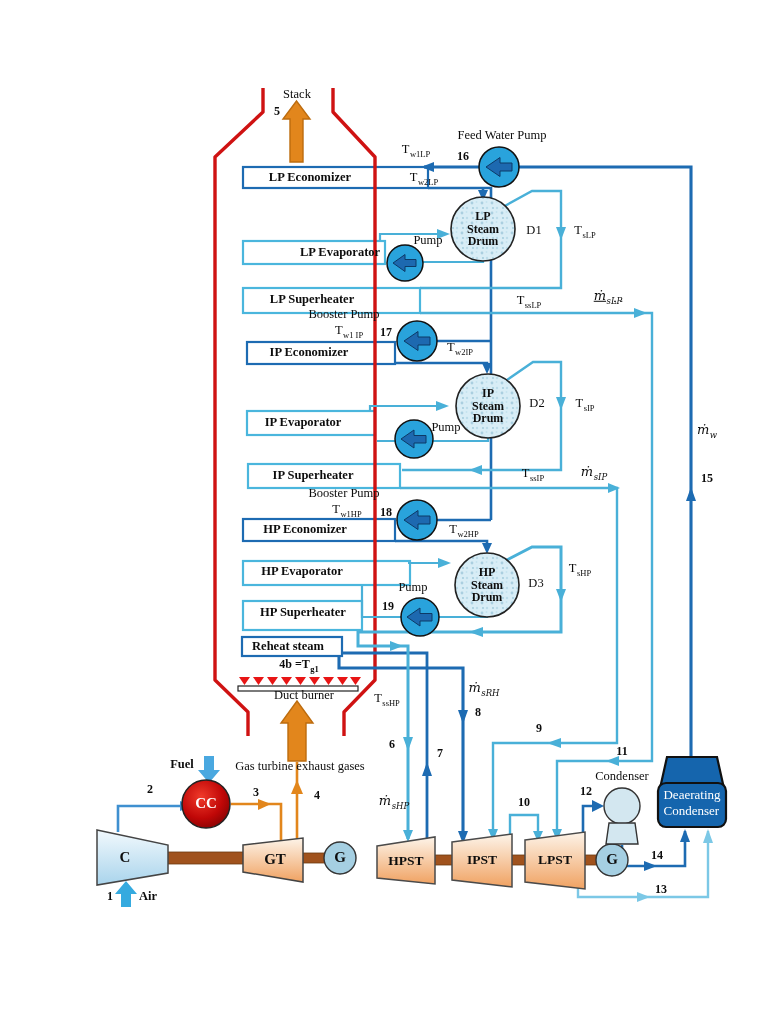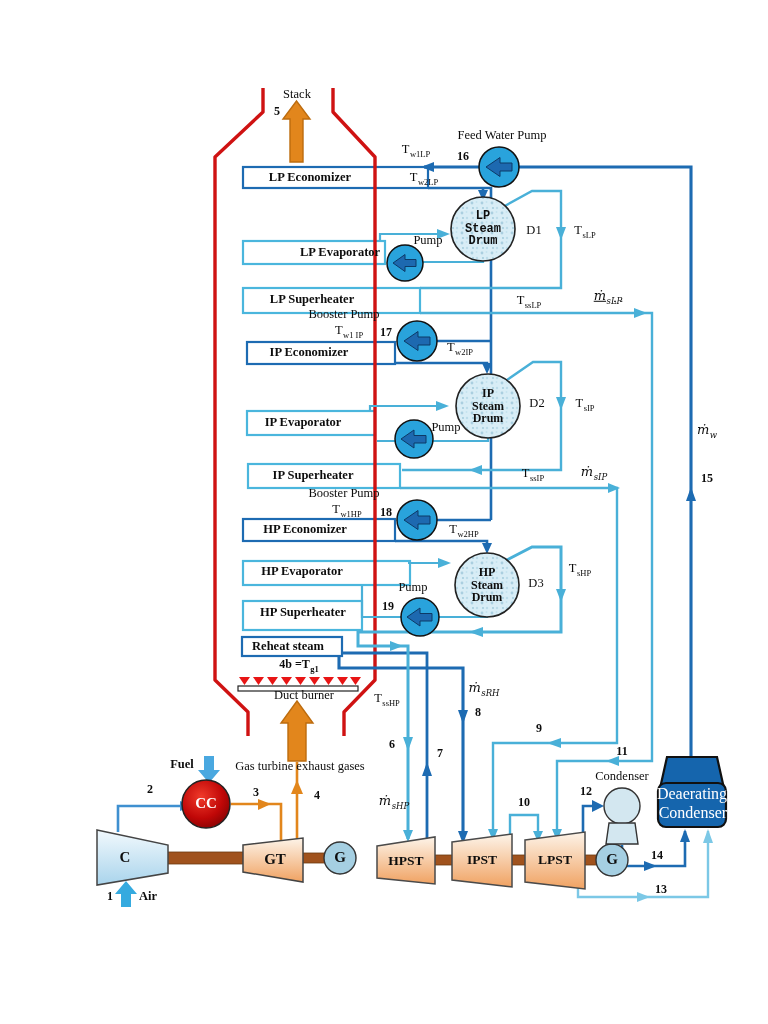--- a/index.html
+++ b/index.html
@@ -7,21 +7,21 @@
         font-family:"Liberation Serif",serif;}
   #diagram-svg{position:absolute;left:0;top:0;}
   #labels{position:absolute;left:0;top:0;width:768px;height:1024px;pointer-events:none;}
   .lbl{position:absolute;transform:translate(-50%,-50%);font-size:12.5px;color:#0d0d0d;
        white-space:nowrap;line-height:1.05;font-family:"Liberation Serif",serif;}
   .bold{font-weight:bold;}
   .num{font-weight:bold;font-size:12px;}
   .it{font-style:italic;font-size:13px;font-family:"DejaVu Serif",serif;}
   .sub{font-size:8.5px;vertical-align:-3.5px;margin-left:0.5px;}
   .drum{font-weight:bold;font-size:12px;text-align:center;}
-  .deaer{color:#ffffff;font-size:16px;text-align:right;line-height:1.2;}
+  .deaer{color:#ffffff;font-size:13px;text-align:left;line-height:1.2;}
   .comp{font-weight:bold;font-size:15px;}
   .st{font-size:13.5px;}
   .white{color:#ffffff;}
 </style>
 </head>
 <body>
 
 <div id="page">
 <svg id="diagram-svg" width="768" height="1024" viewBox="0 0 768 1024">
   <defs>
@@ -221,21 +221,21 @@
       <div class="lbl" style="left: 297px; top: 95px;"><span>Stack</span></div>
       <div class="lbl num" style="left: 277px; top: 111px;"><span>5</span></div>
       <div class="lbl" style="left: 502px; top: 136px;"><span>Feed Water Pump</span></div>
       <div class="lbl num" style="left: 463px; top: 156px;"><span>16</span></div>
       <div class="lbl" style="left: 416px; top: 151px;"><span>T</span><span class="sub">w1LP</span></div>
       <div class="lbl" style="left: 424px; top: 179px;"><span>T</span><span class="sub">w2LP</span></div>
       <div class="lbl bold" style="left: 310px; top: 178px;"><span>LP Economizer</span></div>
       <div class="lbl bold" style="left: 307px; top: 253px; margin-left: 33px;"><span>LP Evaporator</span></div>
       <div class="lbl bold" style="left: 312px; top: 300px;"><span>LP Superheater</span></div>
       <div class="lbl" style="left: 428px; top: 241px;"><span>Pump</span></div>
-      <div class="lbl drum" style="left: 483px; top: 229px; font-family: Liberation Mono, monospace;">
+      <div class="lbl drum" style="left: 483px; top: 229px;">
         <div>LP</div>
         <div>Steam</div>
         <div>Drum</div>
       </div>
       <div class="lbl" style="left: 534px; top: 231px;"><span>D1</span></div>
       <div class="lbl" style="left: 585px; top: 232px;"><span>T</span><span class="sub">sLP</span></div>
       <div class="lbl" style="left: 529px; top: 302px;"><span>T</span><span class="sub">ssLP</span></div>
       <div class="lbl it" style="left: 608px; top: 297px; text-decoration: underline;"><span>ṁ</span><span class="sub">sLP</span></div>
       <div class="lbl" style="left: 344px; top: 315px;"><span>Booster Pump</span></div>
       <div class="lbl num" style="left: 386px; top: 332px;"><span>17</span></div>

